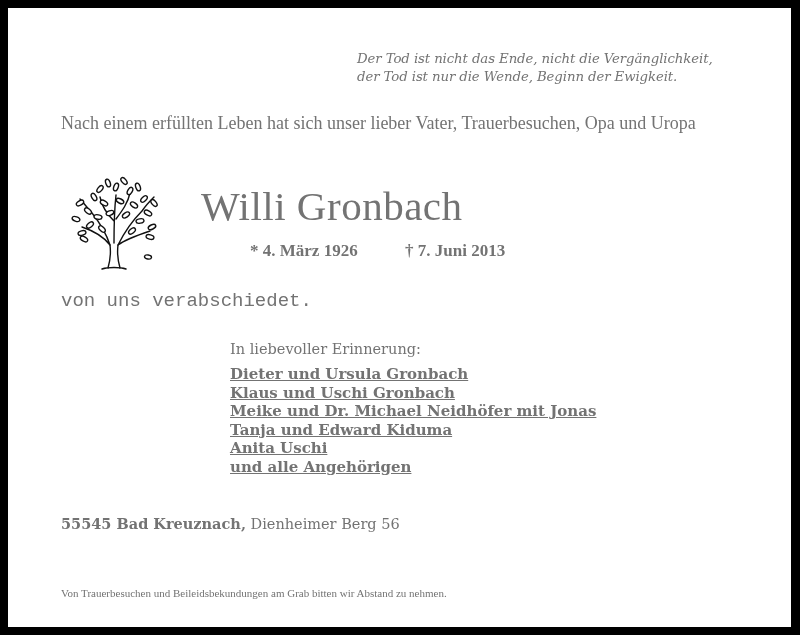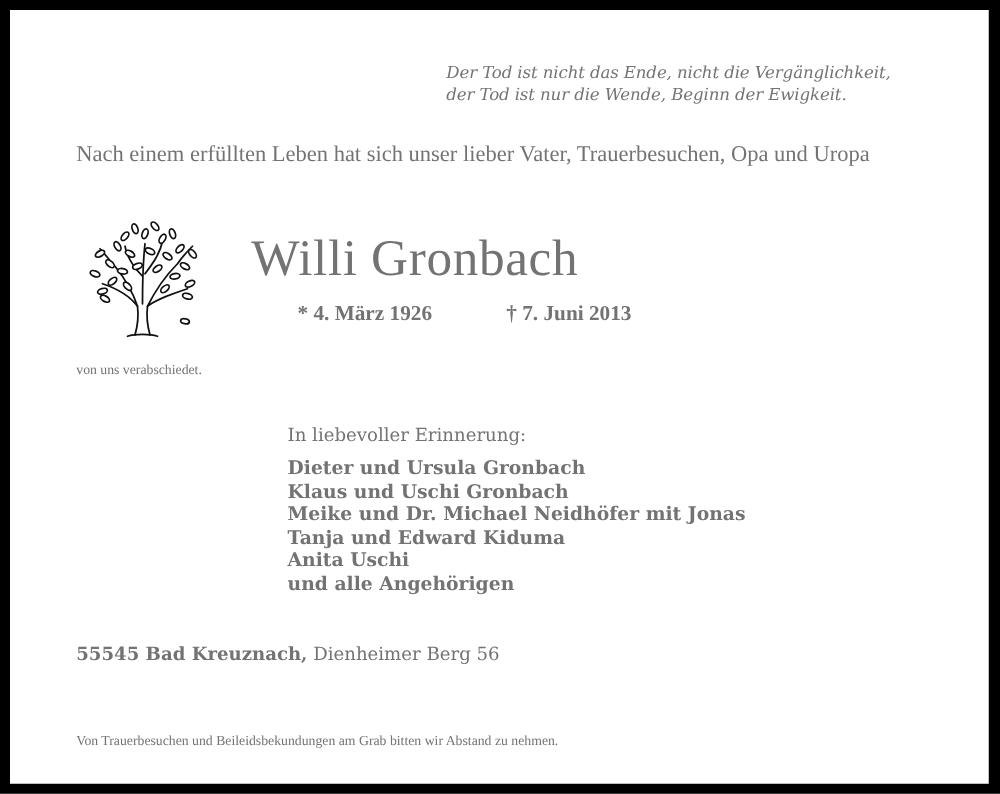--- a/index.html
+++ b/index.html
@@ -18,27 +18,27 @@
     left: 53px; top: 106px; width: 690px; white-space: normal;
     font-family: "Liberation Serif", serif; font-size: 18px; line-height: 19px;
     text-align: justify; text-align-last: left;
   }
   .tree { left: 56px; top: 165px; width: 100px; height: 100px; }
   .name {
     left: 193px; top: 160px; font-family: "Liberation Serif", serif;
     font-size: 41px; line-height: 76px; letter-spacing: 0.5px;
   }
   .dates { top: 233px; font-family: "Liberation Serif", serif; font-weight: bold; font-size: 17px; }
-  .born { left: 230px; }
+  .born { left: 242px; }
   .died { left: 397px; }
-  .farewell { left: 53px; top: 282px; font-family: Liberation Serif, serif; font-size: 11px; }
+  .farewell { left: 53px; top: 282px; font-family: Liberation Mono, monospace; font-size: 19px; }
   .memory-label { left: 222px; top: 333px; font-family: "DejaVu Serif", serif; font-size: 14.5px; }
   .mourners {
     left: 222px; top: 357px; font-family: "DejaVu Serif", serif; font-weight: bold;
-    font-size: 15px; line-height: 18.6px; list-style: none; margin: 0; padding: 0;
+    font-size: 15px; line-height: 18.6px; list-style: none; margin: 0; padding: 0; text-decoration: underline;
   }
   .address { left: 53px; top: 507px; font-family: "DejaVu Serif", serif; font-size: 14.5px; }
   .address b { font-weight: bold; }
   .service {
     left: 53px; top: 539px; width: 690px; white-space: normal;
     font-family: "Liberation Serif", serif; font-size: 15px; line-height: 17px;
   }
   .note { left: 53px; top: 579px; font-family: "Liberation Serif", serif; font-size: 11px; }
 </style>
 </head>

